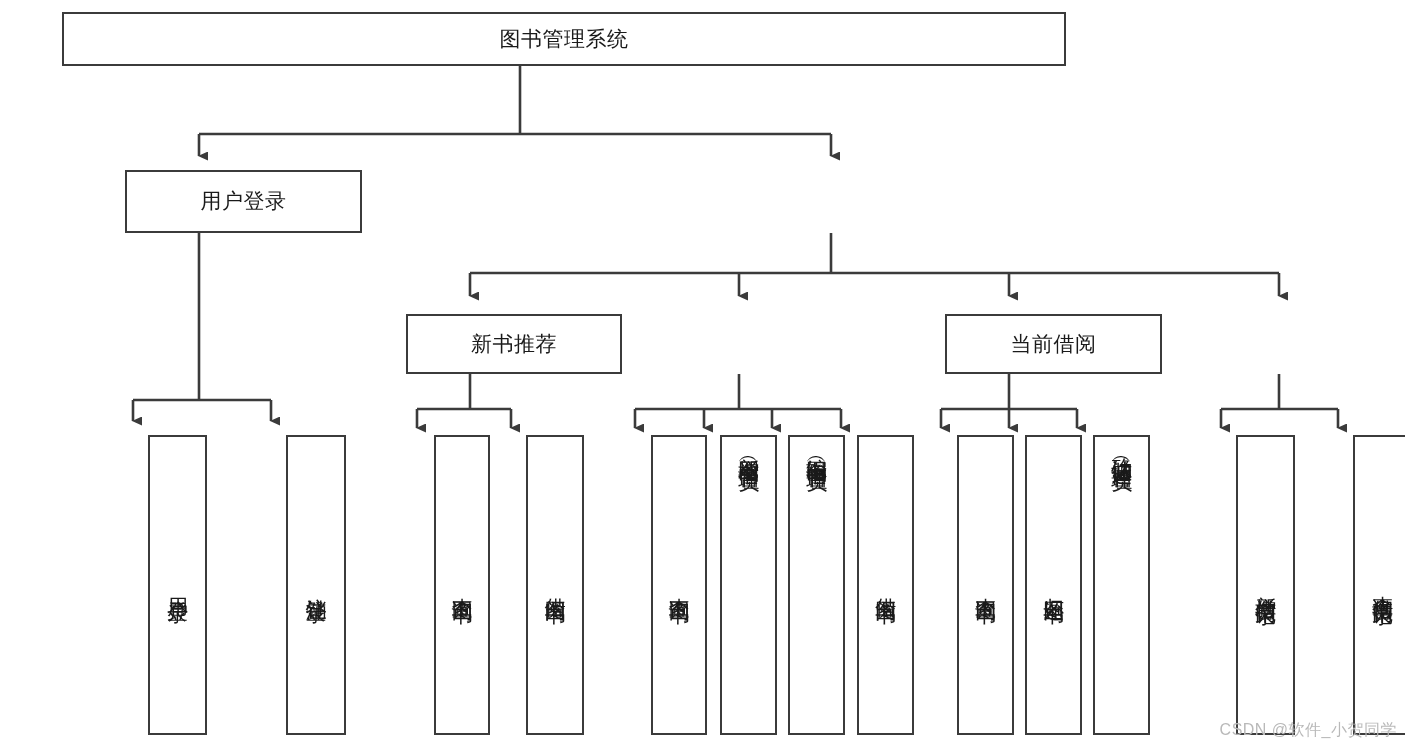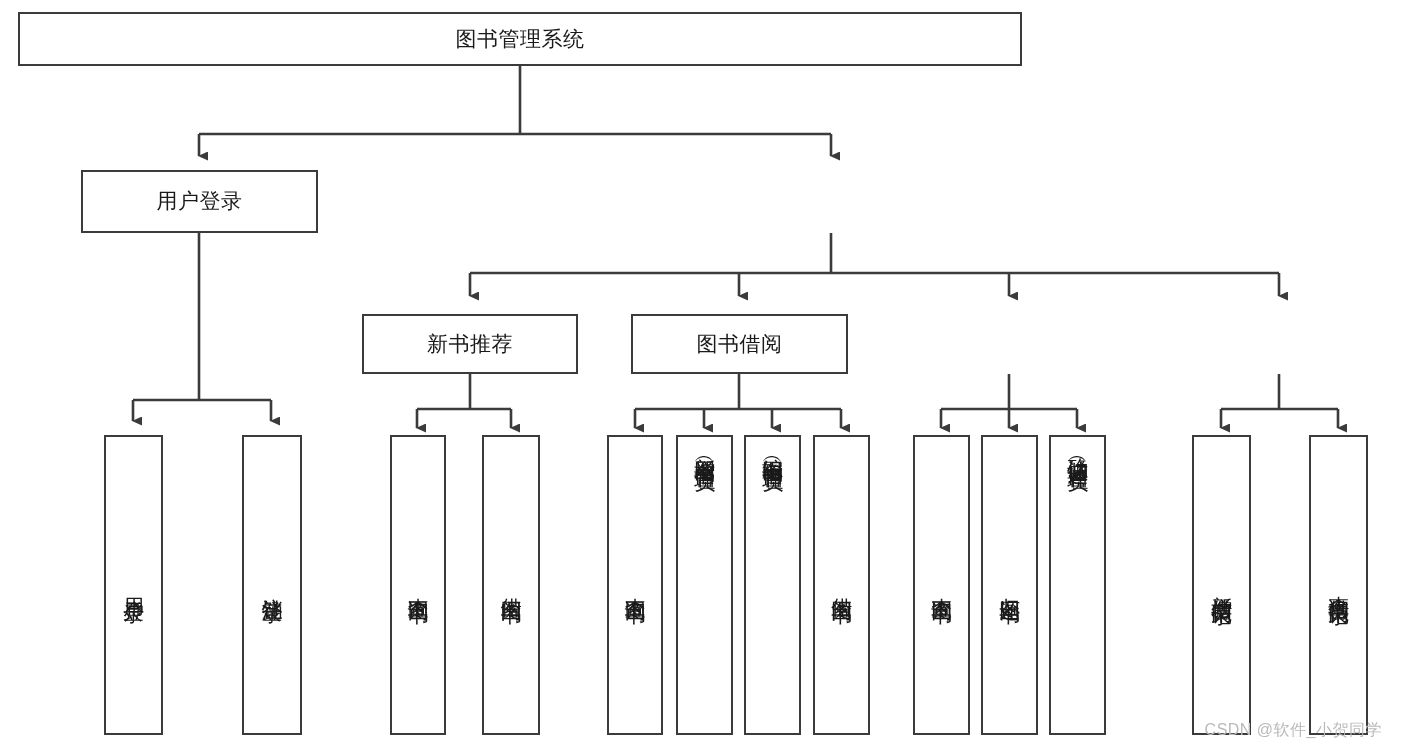--- a/index.html
+++ b/index.html
@@ -29,20 +29,21 @@
   }
   .node {
     position: absolute;
     box-sizing: border-box;
     background: #ffffff;
     border: 2px solid #3b3b3b;
     display: flex;
     align-items: center;
     justify-content: center;
     overflow: hidden;
+    margin-left: 44px;
   }
   .node-label {
     color: #1a1a1a;
     font-size: 21px;
     line-height: 1.08;
     letter-spacing: 0.5px;
     white-space: nowrap;
   }
   .node.leaf {
     align-items: flex-start;
@@ -57,21 +58,21 @@
     font-size: 21px;
   }
   .node.leaf.centered {
     align-items: center;
   }
   .node.leaf.topset .node-label {
     margin-top: 4px;
   }
   .watermark {
     position: absolute;
-    right: 23px;
+    right: 8px;
     bottom: 6px;
     color: #b9b9b9;
     font-size: 16px;
     letter-spacing: 0.5px;
     white-space: nowrap;
     user-select: none;
     text-align: center;
   }
 </style>
 </head>
@@ -134,22 +135,22 @@
     <span class="node-label">图书管理系统</span>
   </div>
 
   <div class="node" style="left:81px; top:170px; width:237px; height:63px;">
     <span class="node-label">用户登录</span>
   </div>
 
   <div class="node" style="left:362px; top:314px; width:216px; height:60px;justify-content:center;">
     <span class="node-label">新书推荐</span>
   </div>
-  <div class="node" style="left:631px; top:314px; width:217px; height:60px;">
-    <span class="node-label">图书借阅</span>
+  <div class="node" style="left:901px; top:314px; width:217px; height:60px;">
+    <span class="node-label">当前借阅</span>
   </div>
 
   <div class="node leaf centered" style="left:104px; top:435px; width:59px; height:300px;">
     <span class="node-label">用户登录</span>
   </div>
   <div class="node leaf centered" style="left:242px; top:435px; width:60px; height:300px;">
     <span class="node-label">注销登录</span>
   </div>
 
   <div class="node leaf centered" style="left:390px; top:435px; width:56px; height:300px;">

